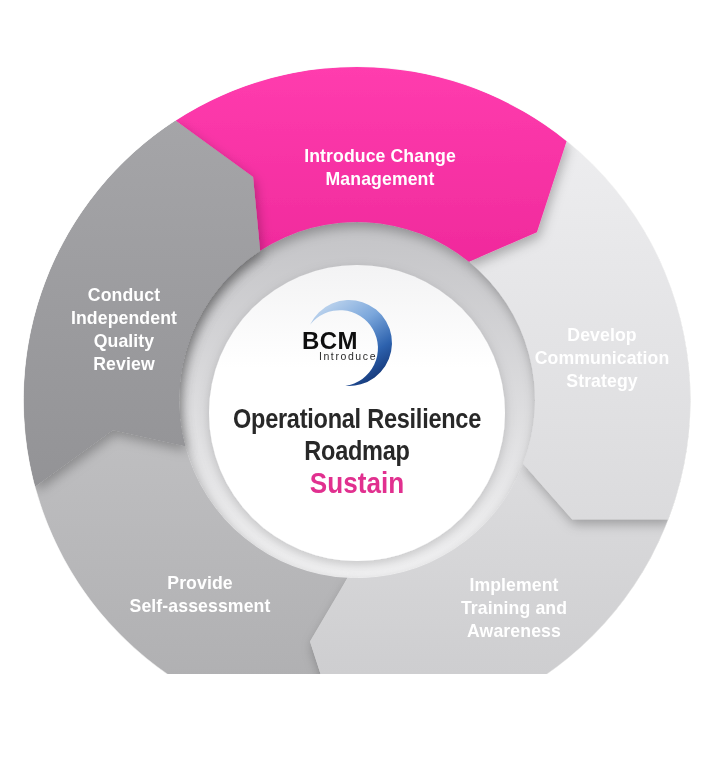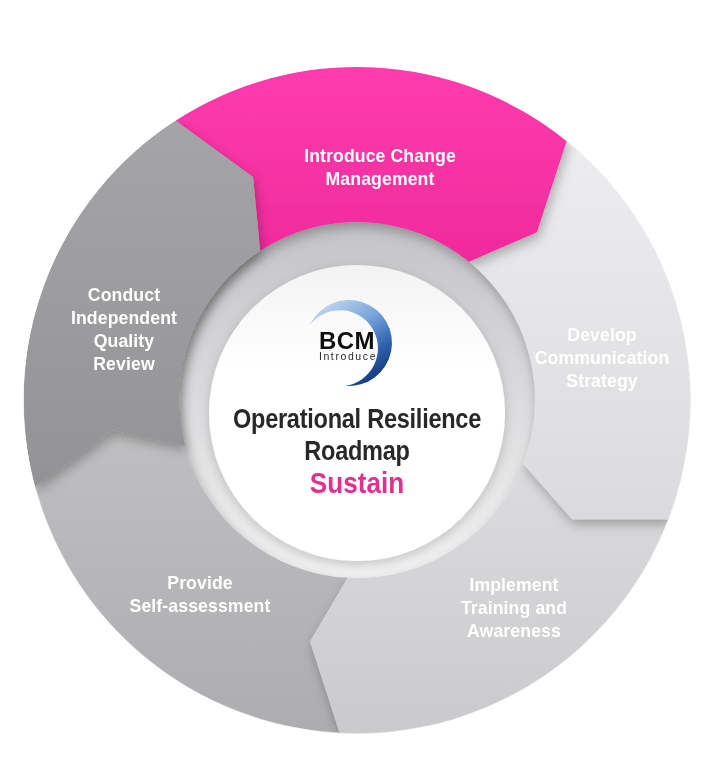--- a/index.html
+++ b/index.html
@@ -1,19 +1,19 @@
 <!DOCTYPE html>
 <html><head>
 <meta charset="utf-8">
 <style>
   html, body { margin: 0; padding: 0; background: #ffffff; }
   .stage {
     position: relative;
     width: 714px;
-    height: 764px;
+    height: 674px;
     font-family: "Liberation Sans", sans-serif;
     overflow: hidden;
     background: #ffffff;
   }
   .stage svg { position: absolute; left: 0; top: 0; }
 
   .seg-label {
     position: absolute;
     transform: translate(-50%, -50%) scaleX(0.93);
     font-weight: 700;
@@ -136,21 +136,21 @@
 Awareness</div>
 
   <div class="seg-label" style="left: 200px; top: 594px; color: rgb(255, 255, 255);">Provide
 Self-assessment</div>
 
   <div class="seg-label" style="left: 124px; top: 329px; color: rgb(255, 255, 255);">Conduct
 Independent
 Quality
 Review</div>
 
-  <div class="logo-bcm" style="left:347px; top:341px;">BCM</div>
+  <div class="logo-bcm" style="left:330px; top:341px;">BCM</div>
 
   <div class="logo-inst" style="left:348px; top:356px;">Introduce</div>
 
   <div class="center-title" style="left: 357px; top: 435px; color: rgb(40, 40, 40);">Operational Resilience
 Roadmap</div>
 
   <div class="phase-label" style="left: 357px; top: 483px; color: rgb(225, 48, 143);">Sustain</div>
 
 </div>
 

